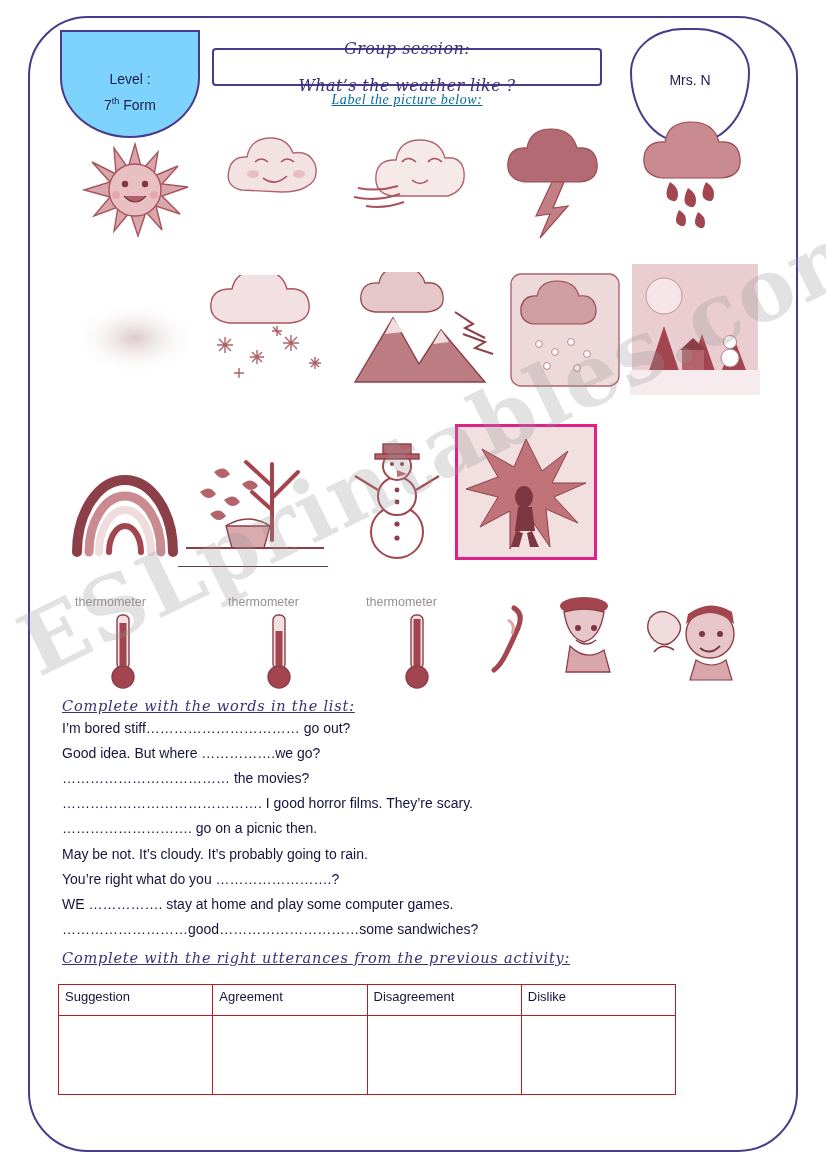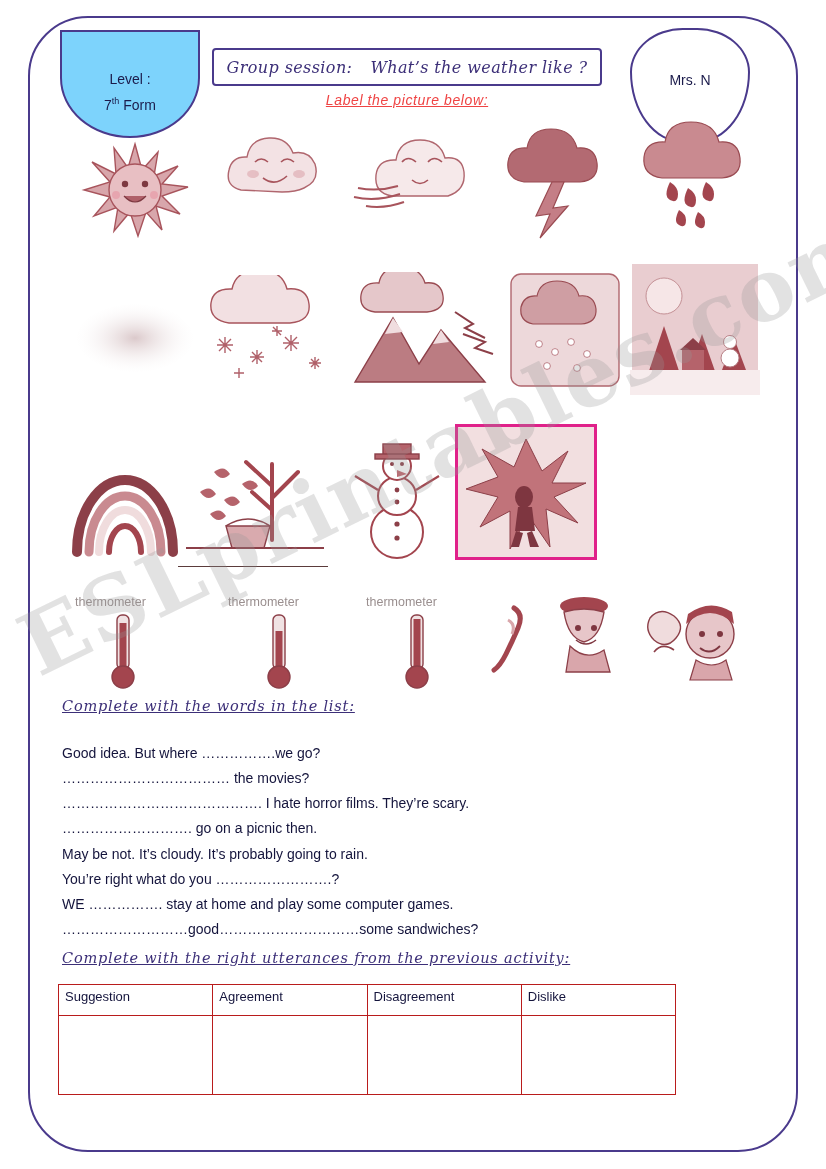--- a/index.html
+++ b/index.html
@@ -80,34 +80,35 @@
     box-sizing: border-box;
     display: flex;
     align-items: center;
     justify-content: center;
     gap: 18px;
     color: #3c2f78;
     font-family: "DejaVu Serif", serif;
     font-style: italic;
     font-size: 16px;
     letter-spacing: .4px;
+    flex-direction: column;
   }
   .title-box .t1 { }
   .title-box .t2 { }
 
   .subtitle {
     position: absolute;
     left: 212px;
     top: 92px;
     width: 390px;
     text-align: center;
-    font-family: Liberation Sans, sans-serif;
+    font-family: Liberation Serif, serif;
     font-style: italic;
     font-size: 14px;
-    color: #ef4444;
+    color: #0369a1;
     text-decoration: underline;
     letter-spacing: .6px;
   }
 
   
   .pic {
     position: absolute;
   }
   .pic svg { display: block; }
 
@@ -478,23 +479,24 @@
       <circle cx="80" cy="38" r="3" fill="#7e3640"></circle>
       <path d="M60 52 q10 8 20 -2" stroke="#7e3640" stroke-width="1.8" fill="none"></path>
       <path d="M56 64 q16 10 30 0 l6 20 h-42z" fill="#d9a6ab" stroke="#8c3f48" stroke-width="1.2"></path>
     </svg>
   </div>
 
   <div class="watermark">ESLprintables.com</div>
 
   <div class="ex-heading" style="left:62px; top:698px;">Complete with the words in the list:</div>
 
+  <div class="ex-line" style="left:62px; top:720px;">I’m bored stiff…………………………… go out?</div>
   <div class="ex-line" style="left:62px; top:745px;">Good idea. But where …………….we go?</div>
   <div class="ex-line" style="left:62px; top:770px;">……………………………… the movies?</div>
-  <div class="ex-line" style="left:62px; top:795px;">……………………………………. I hate horror films. They’re scary.</div>
+  <div class="ex-line" style="left:62px; top:795px;">……………………………………. I good horror films. They’re scary.</div>
   <div class="ex-line" style="left:62px; top:820px;">………………………. go on a picnic then.</div>
   <div class="ex-line" style="left:62px; top:846px;">May be not. It’s cloudy. It’s probably going to rain.</div>
   <div class="ex-line" style="left:62px; top:871px;">You’re right what do you …………………….?</div>
   <div class="ex-line" style="left:62px; top:896px;">WE ……………. stay at home and play some computer games.</div>
   <div class="ex-line" style="left:62px; top:921px;">………………………good…………………………some sandwiches?</div>
 
   <div class="ex-heading" style="left:62px; top:950px;">Complete with the right utterances from the previous activity:</div>
 
   <table class="tbl">
     <tbody>

